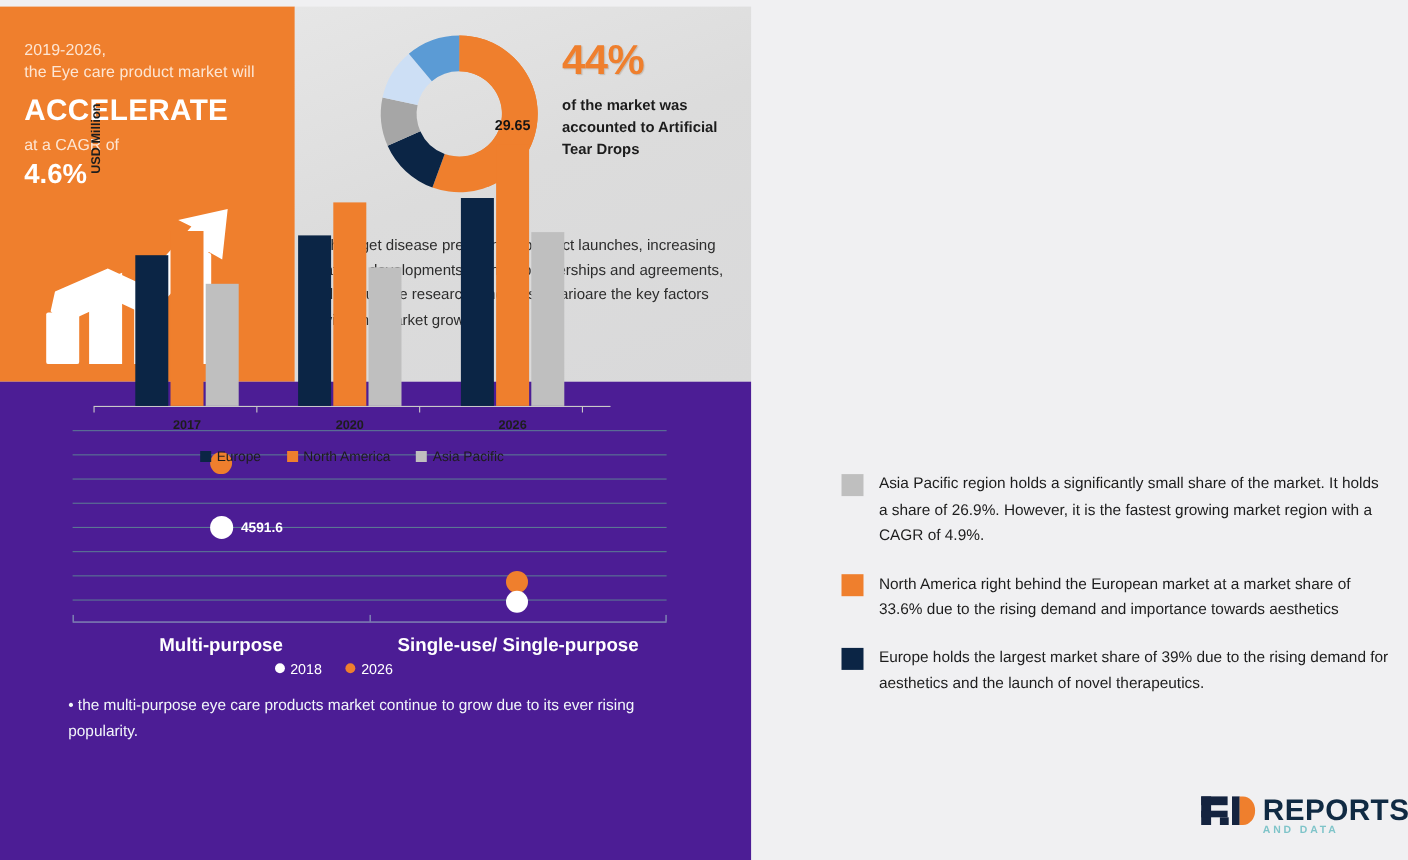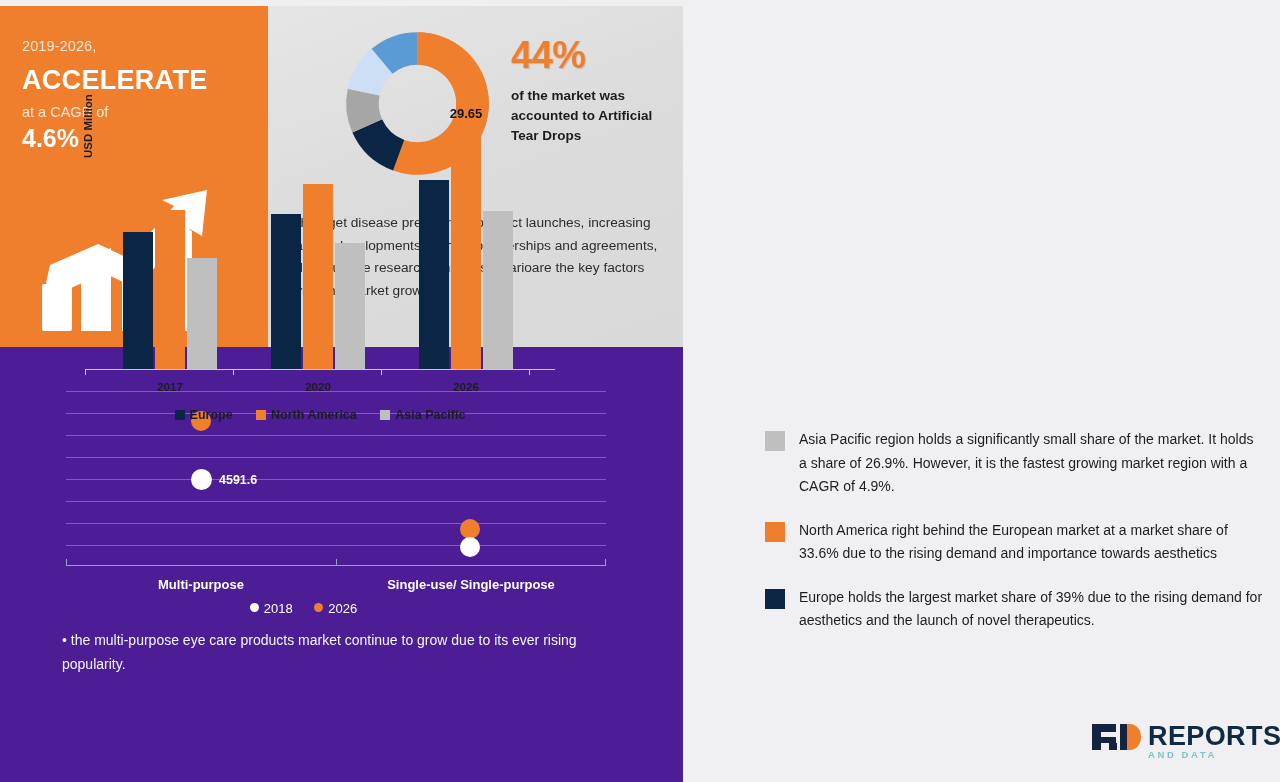--- a/index.html
+++ b/index.html
@@ -44,21 +44,21 @@
   
   .dot-chart { position: absolute; left: 66px; top: 44px; width: 540px; height: 175px; }
   .grid-line { position: absolute; left: 0; width: 540px; height: 1px; background: #5b7694; }
   .baseline  { position: absolute; left: 0; top: 174px; width: 540px; height: 1px; background: #8fa5bd; }
   .tick-v    { position: absolute; width: 1px; height: 6px; background: #8fa5bd; top: 168px; }
   .dot { position: absolute; border-radius: 50%; }
   .dot.o { background: #ef7f2d; }
   .dot.w { background: #ffffff; }
   .dot-val { position: absolute; color: #ffffff; font-size: 12.5px; font-weight: bold; }
 
-  .cat-label { position: absolute; color: #ffffff; font-size: 13px; font-weight: bold; text-align: center; }
+  .cat-label { position: absolute; color: #ffffff; font-size: 17px; font-weight: bold; text-align: center; }
   .dot-legend { position: absolute; left: 0; top: 251px; width: 607px; text-align: center; color: #ffffff; font-size: 13px; }
   .dot-legend .lg { display: inline-block; margin: 3px 9px; }
   .lg-dot { display: inline-block; width: 9px; height: 9px; border-radius: 50%; margin-right: 5px; vertical-align: 1px; }
 
   .navy-bullets { position: absolute; left: 62px; top: 282px; width: 550px; color: #f2f6fa; font-size: 14px; line-height: 23.5px; }
   .navy-bullets p { margin-bottom: 2px; }
 
   
   .right-col { position: absolute; left: 683px; top: 0; width: 597px; height: 782px; background: #f0f0f2; }
 
@@ -69,21 +69,21 @@
     transform: rotate(-90deg); transform-origin: left top; white-space: nowrap;
   }
   .bar { position: absolute; bottom: 1px; }
   .bar.eu { background: #0b2545; }
   .bar.na { background: #ef7f2d; }
   .bar.ap { background: #bfbfbf; }
   .axis-line { position: absolute; left: 0; bottom: 0; width: 470px; height: 1px; background: #c9c9c9; }
   .axis-tick { position: absolute; bottom: -5px; width: 1px; height: 5px; background: #c9c9c9; }
   .x-label { position: absolute; bottom: -23px; font-size: 11.5px; font-weight: bold; color: #1d1d1d; text-align: center; }
   .bar-val { position: absolute; font-size: 13px; font-weight: bold; color: #141414; text-align: center; }
-  .bar-legend { position: absolute; left: 0; bottom: -52px; width: 470px; text-align: center; font-size: 12.5px; font-weight: bold; color: #1d1d1d; }
+  .bar-legend { position: absolute; left: 0; bottom: -52px; width: 470px; text-align: center; font-size: 12.5px; font-weight: normal; color: #1d1d1d; }
   .bar-legend .lg { display: inline-block; margin: 0 10px; }
   .lg-sq { display: inline-block; width: 10px; height: 10px; margin-right: 5px; vertical-align: -1px; }
 
   .bullets { position: absolute; left: 765px; top: 428px; width: 500px; }
   .bullet-row { position: relative; display: flex; margin-bottom: 20px; }
   .bullet-sq { flex: 0 0 auto; width: 20px; height: 20px; margin-right: 14px; margin-top: 3px; }
   .bullet-text { font-size: 14px; color: #1d1d1d; line-height: 23.5px; }
 
   
   .logo { position: absolute; right: 18px; bottom: 14px; width: 172px; height: 48px; }
@@ -93,20 +93,21 @@
 </style>
 </head>
 <body>
 
 <div id="page">
 
   <div class="left-col">
 
     <div class="orange-panel">
       <div class="op-line">2019-2026,</div>
+      <div class="op-line">the Eye care product market will</div>
       <div class="op-accelerate">ACCELERATE</div>
       <div class="op-cagr">at a CAGR of</div>
       <div class="op-rate">4.6%</div>
 
       <svg class="growth-icon" viewBox="0 0 200 145">
         <g fill="#ffffff">
           <rect x="6" y="96" width="30" height="47" rx="2"></rect>
           <path d="M45 72 L75 60 L75 143 L45 143 Z"></path>
           <path d="M86 84 L116 66 L116 143 L86 143 Z"></path>
           <rect x="126" y="42" width="30" height="101" rx="2"></rect>

